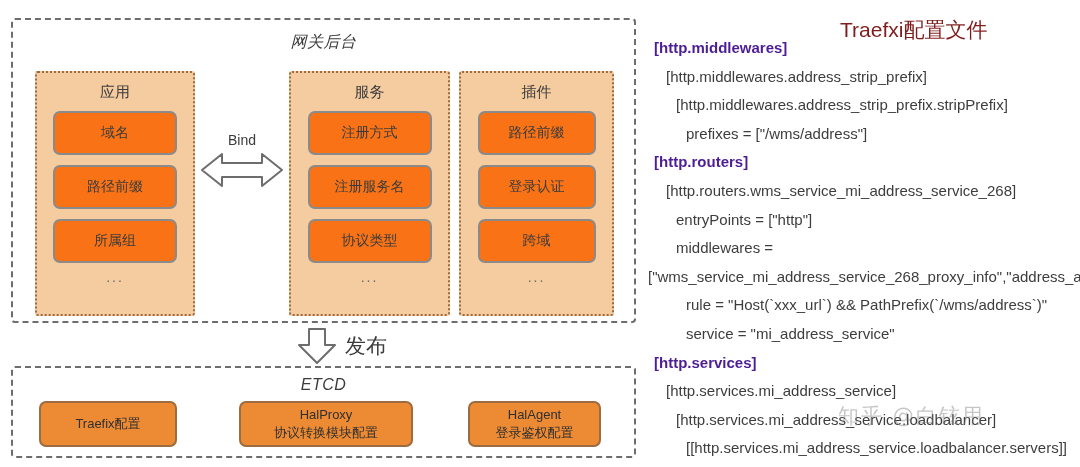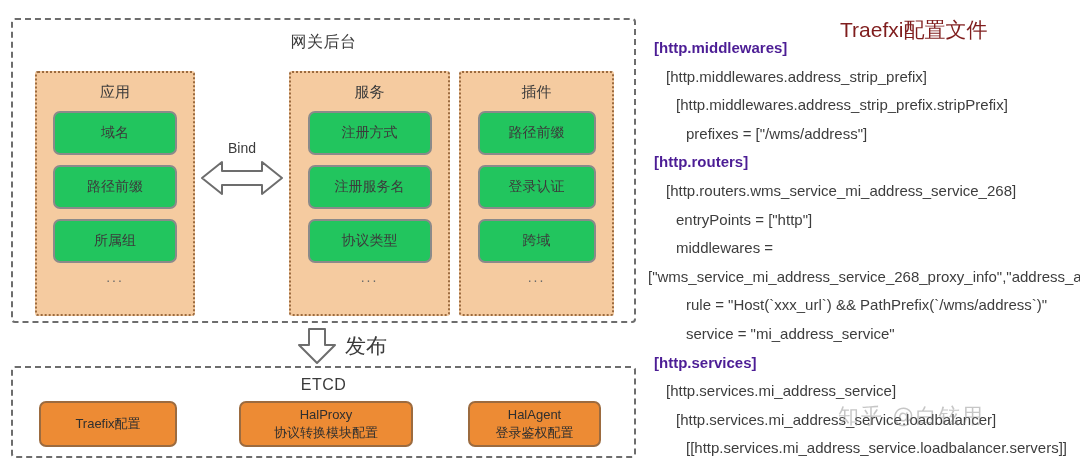--- a/index.html
+++ b/index.html
@@ -41,20 +41,21 @@
     width: 625px; height: 92px;
   }
 
   .panel-title {
     position: absolute;
     left: 0; right: 0;
     text-align: center;
     font-size: 16px;
     color: #3b3b3b;
     letter-spacing: 0.5px;
+    font-style: italic;
   }
   #gateway-title { top: 12px; }
   #etcd-title { top: 8px; font-size: 16px; }
 
   
   .group-col {
     position: absolute;
     background: #F5CBA0;
     border: 2px dotted #9c6b3f;
     border-radius: 3px;
@@ -70,21 +71,21 @@
     text-align: center;
     font-size: 15px;
     color: #3b3b3b;
     margin-top: 10px;
     margin-bottom: 9px;
   }
 
   .item-box {
     margin: 0 auto 10px auto;
     height: 44px;
-    background: #22c55e;
+    background: #f97316;
     border: 2px solid #8a8a8a;
     border-radius: 7px;
     box-sizing: border-box;
     display: flex;
     align-items: center;
     justify-content: center;
     font-size: 14px;
     color: #3b3b3b;
     width: 124px;
   }
@@ -96,21 +97,21 @@
     font-size: 14px;
     color: #6a6a6a;
     letter-spacing: 2px;
     line-height: 8px;
     margin-top: 2px;
   }
 
   
   #bind-group {
     position: absolute;
-    left: 199px; top: 140px;
+    left: 199px; top: 132px;
     width: 86px; height: 70px;
     text-align: center;
   }
   #bind-label {
     font-size: 14px;
     color: #3b3b3b;
     margin-bottom: 2px;
   }
   #bind-arrow { display: block; margin: 0 auto; }
 

